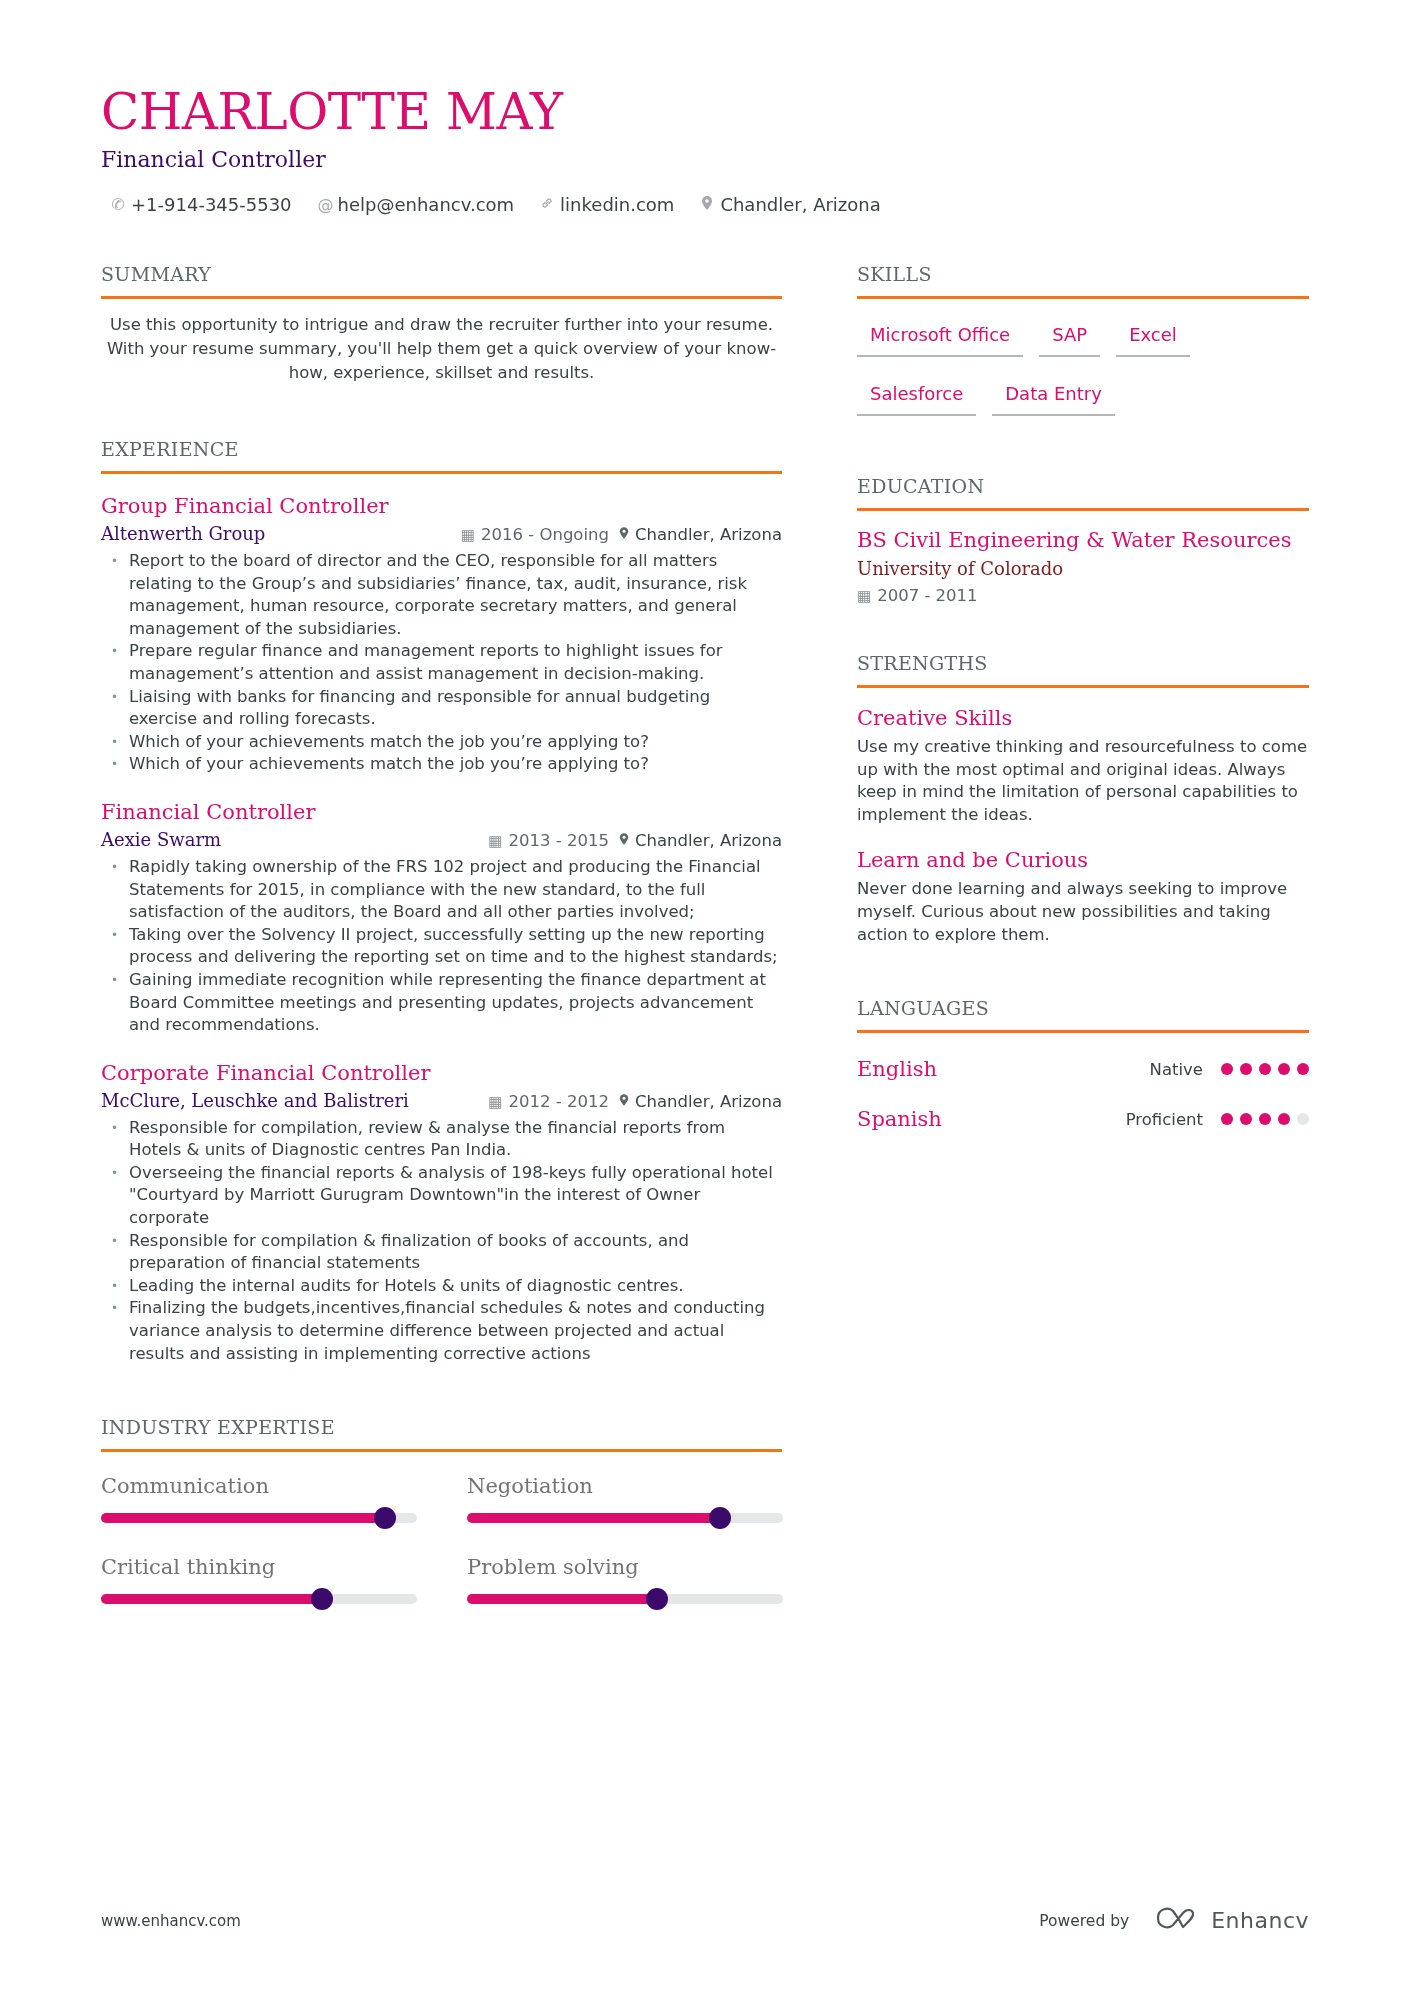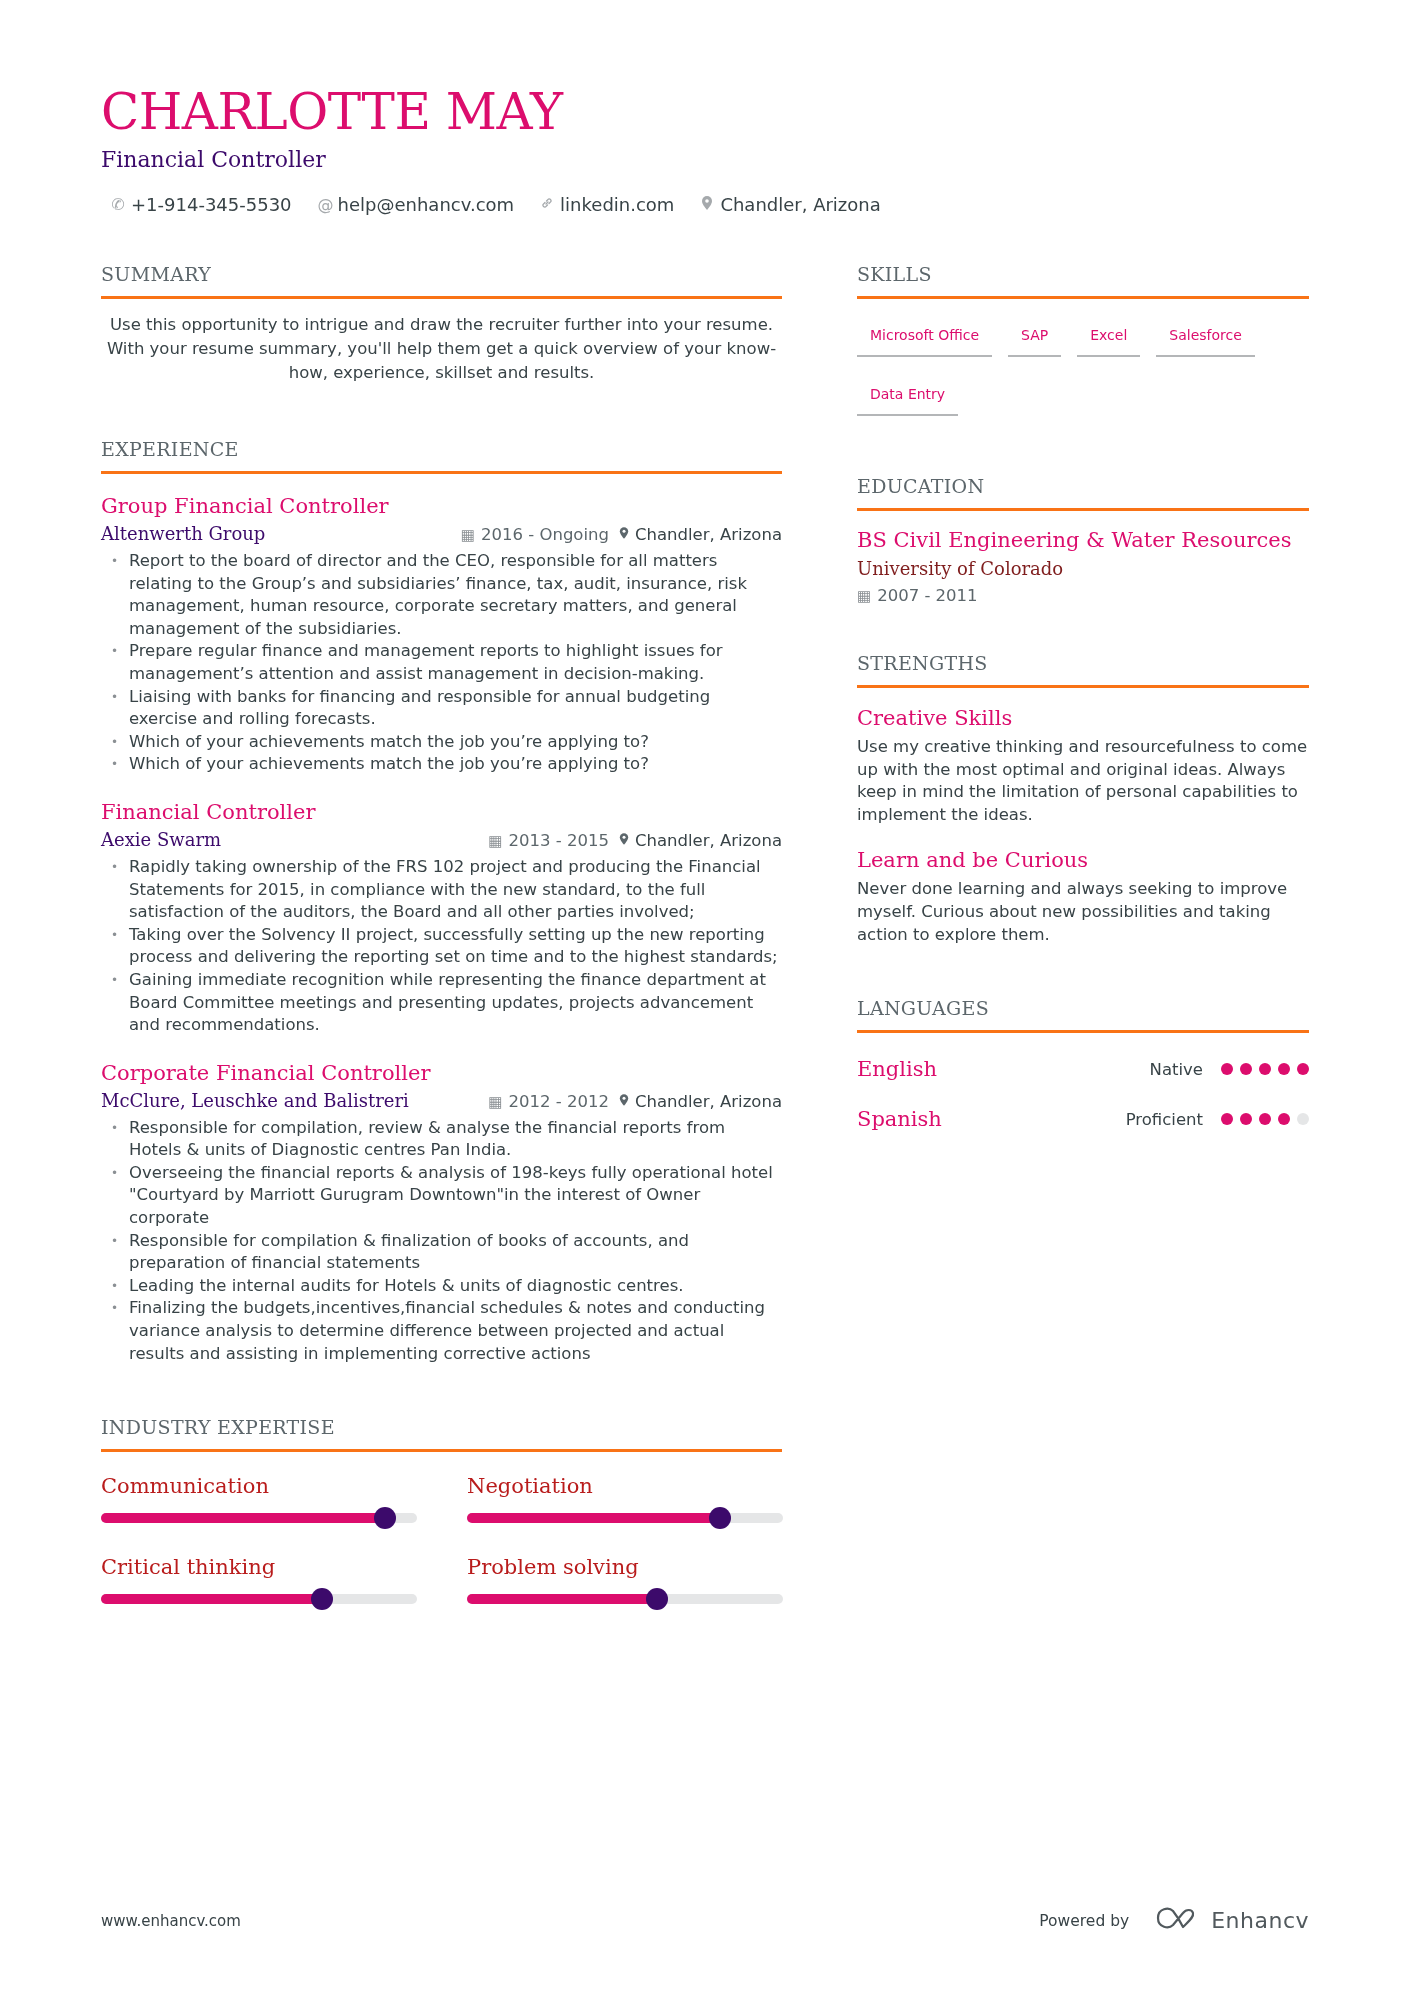--- a/index.html
+++ b/index.html
@@ -26,27 +26,27 @@
   .job-sub { display: flex; justify-content: space-between; align-items: baseline; margin-top: 2px; }
   .company { font-family: "DejaVu Serif", serif; font-size: 18px; color: #3c0a6b; line-height: 24px; }
   .meta { display: flex; gap: 10px; font-size: 16.5px; color: #5c666b; }
   .meta span.ic { color: #8b9094; margin-right: 6px; font-size: 15px; }
   .meta .loc { color: #384347; }
   .bullets { list-style: none; margin-top: 4px; }
   .bullets li { position: relative; padding-left: 28px; font-size: 16.5px; line-height: 22.6px; color: #384347; }
   .bullets li::before { content: "•"; position: absolute; left: 10px; color: #8b9094; font-size: 12px; }
 
   .expertise { display: grid; grid-template-columns: 316px 316px; column-gap: 50px; row-gap: 30px; margin-top: 20px; }
-  .exp-label { font-family: "DejaVu Serif", serif; font-size: 21px; color: #b91c1c; line-height: 28px; }
+  .exp-label { font-family: "DejaVu Serif", serif; font-size: 21px; color: #737373; line-height: 28px; }
   .track { position: relative; height: 10px; border-radius: 5px; background: #e5e6e7; margin-top: 13px; }
   .fill { position: absolute; left: 0; top: 0; height: 10px; border-radius: 5px; background: #dc0d6d; }
   .knob { position: absolute; top: -6px; width: 22px; height: 22px; border-radius: 50%; background: #3c0a6b; margin-left: -11px; }
 
   .tags { display: flex; flex-wrap: wrap; gap: 21px 16px; margin-top: 20px; }
-  .tag { font-size: 14px; color: #dc0d6d; padding: 4px 13px 8px 13px; border-bottom: 2px solid #b4b6b8; line-height: 24px; }
+  .tag { font-size: 18px; color: #dc0d6d; padding: 4px 13px 8px 13px; border-bottom: 2px solid #b4b6b8; line-height: 24px; }
 
   .edu-degree { font-family: "DejaVu Serif", serif; font-size: 21px; color: #dc0d6d; margin-top: 15px; line-height: 28px; }
   .edu-school { font-family: "DejaVu Serif", serif; font-size: 18px; color: #7f1d1d; line-height: 26px; margin-top: 2px; }
   .edu-date { font-size: 16.5px; color: #5c666b; margin-top: 4px; }
   .edu-date .ic { color: #8b9094; margin-right: 6px; font-size: 15px; }
 
   .strength { margin-top: 20px; }
   .strength-title { font-family: "DejaVu Serif", serif; font-size: 21px; color: #dc0d6d; line-height: 28px; }
   .strength-desc { font-size: 16.5px; line-height: 22.6px; margin-top: 4px; color: #384347; }
 

